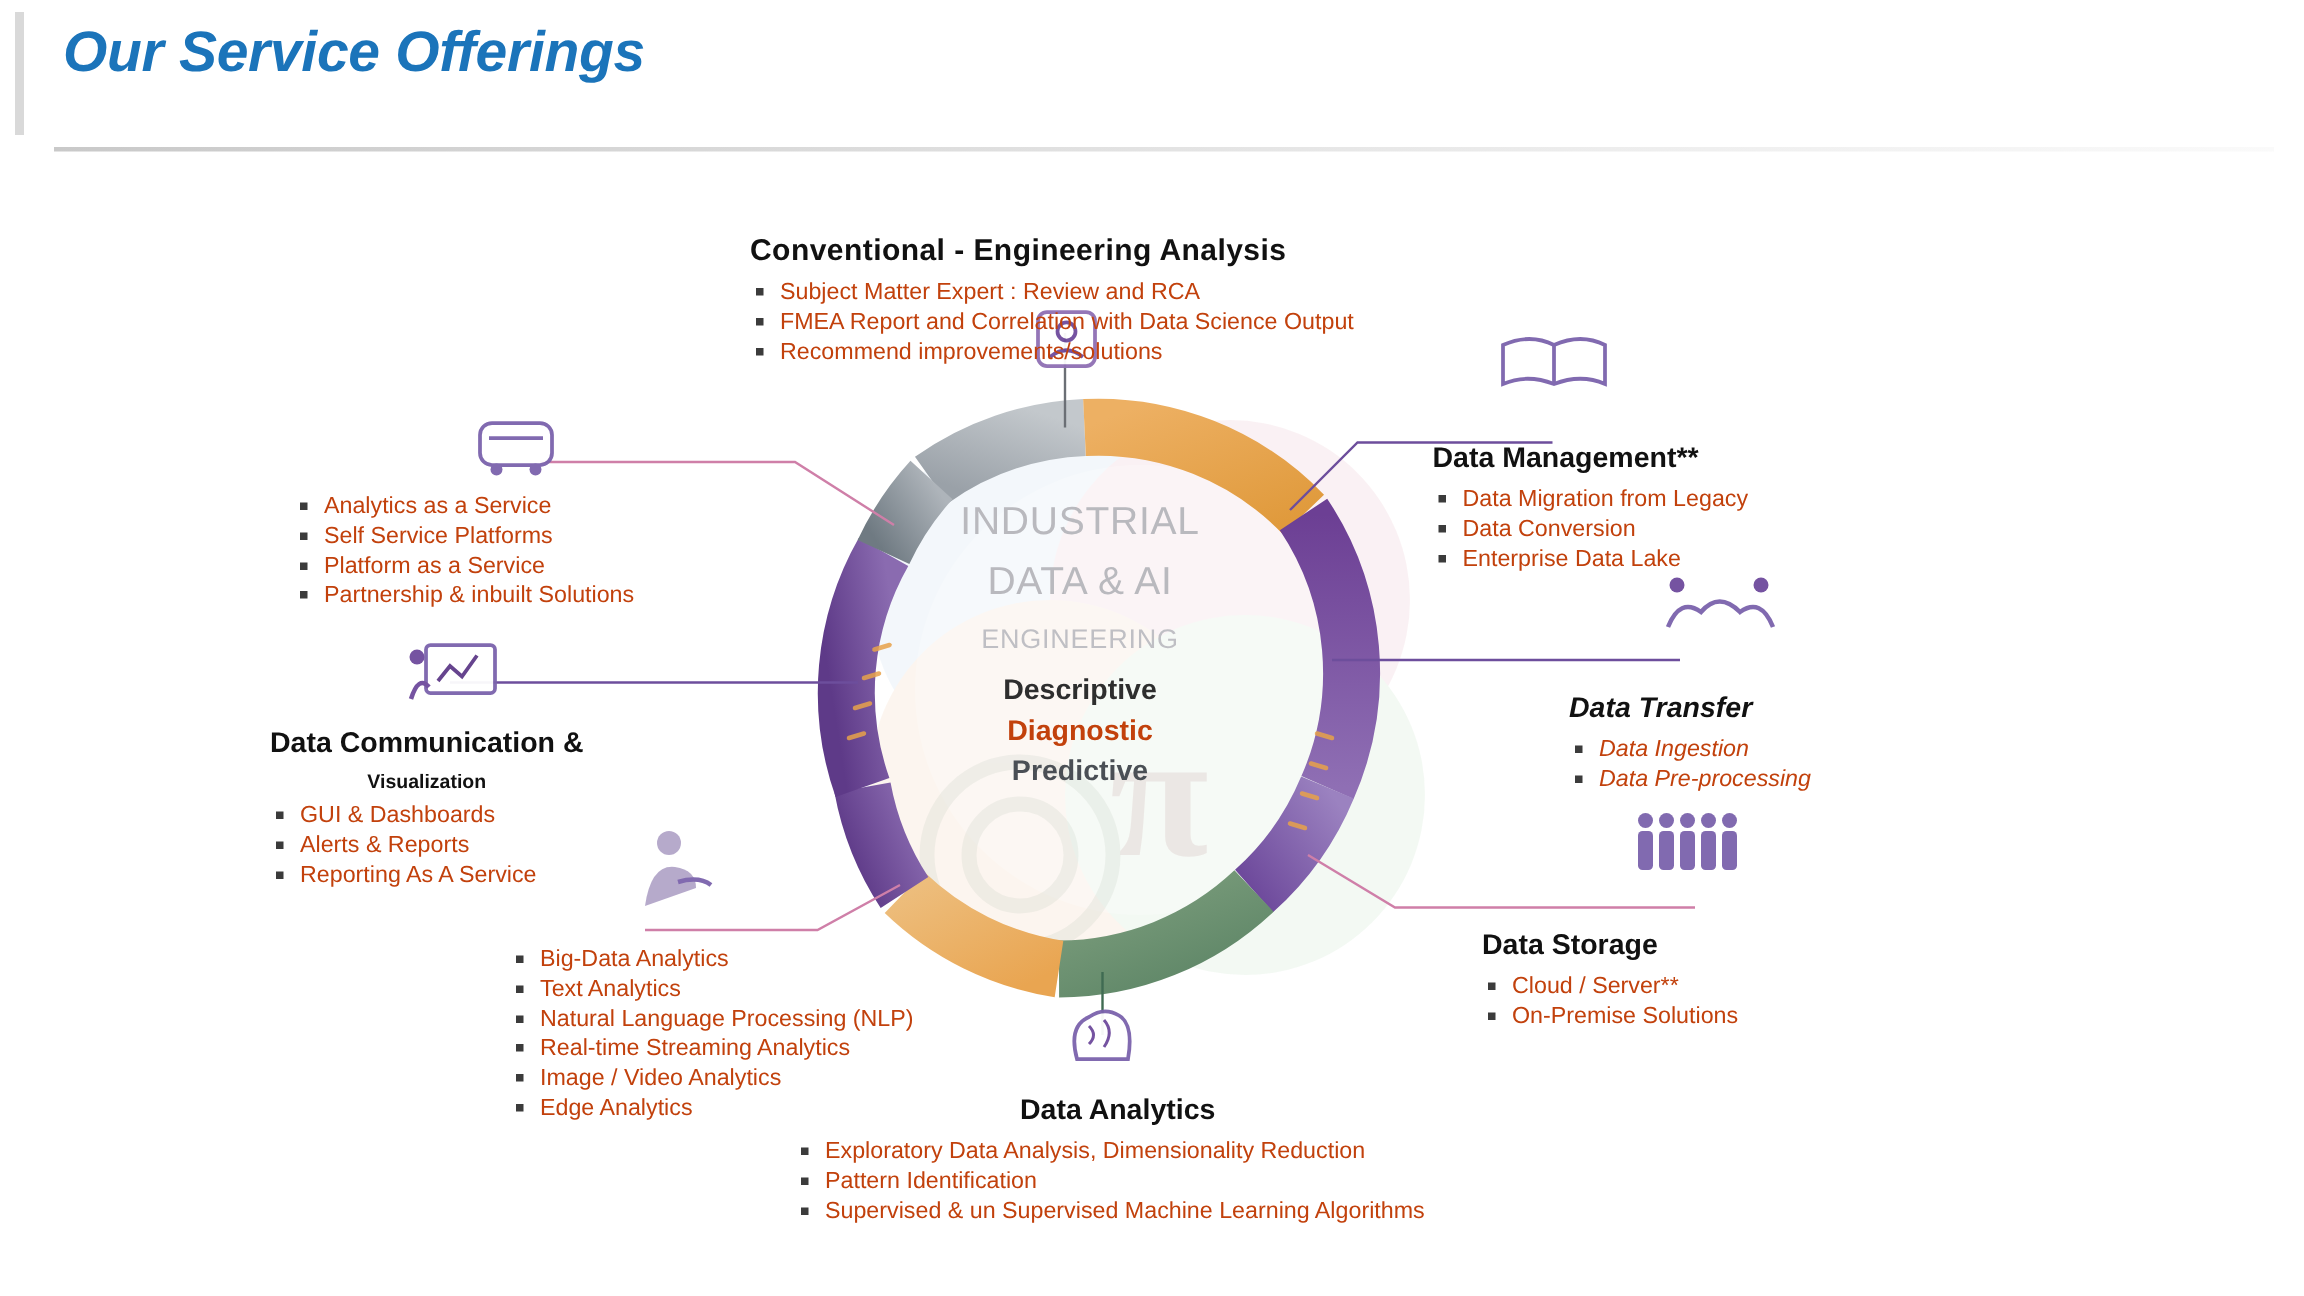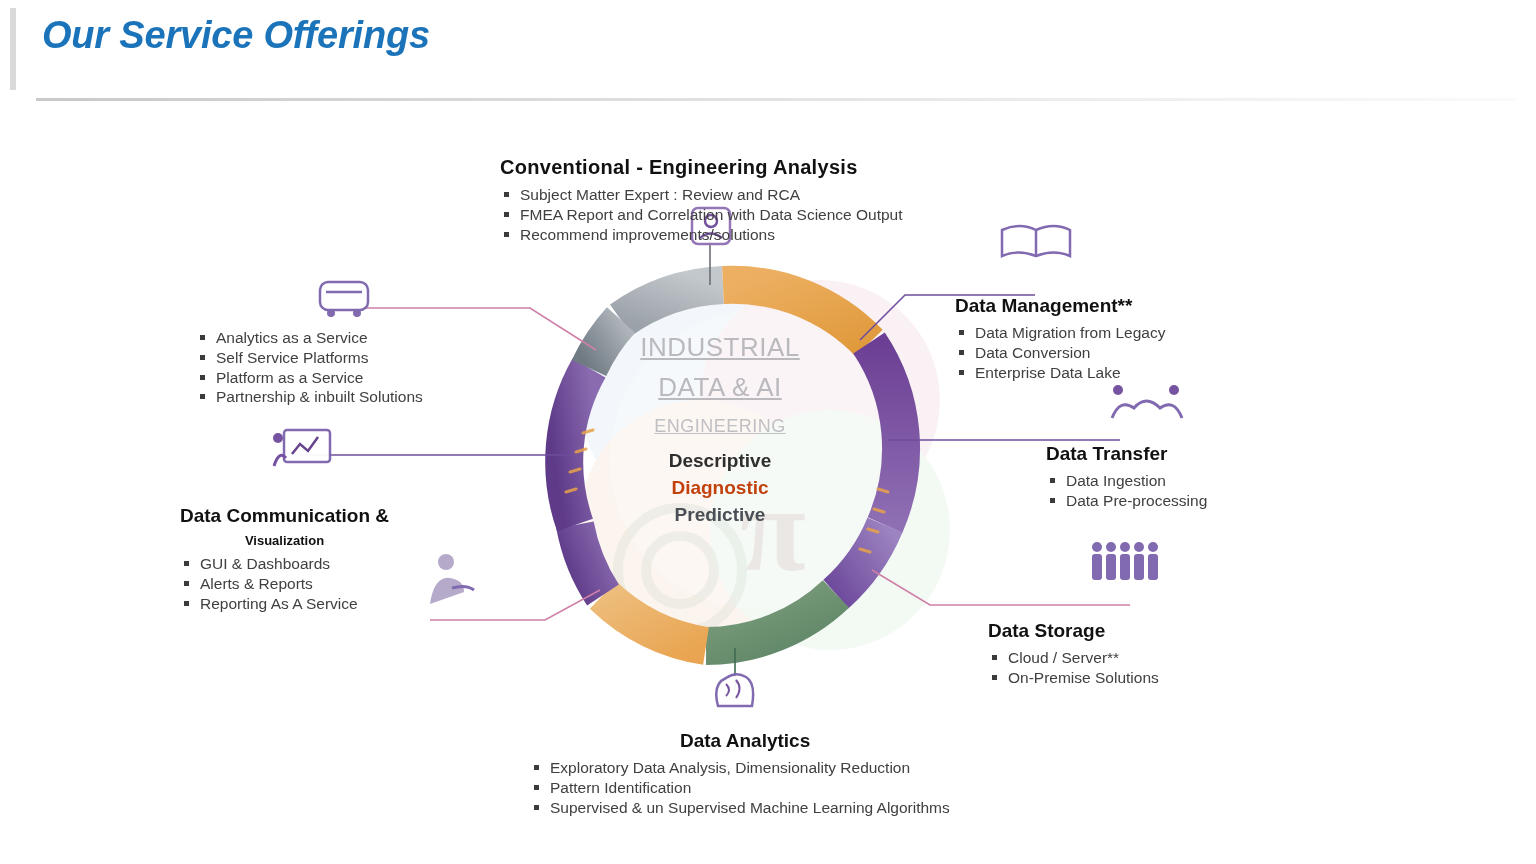--- a/index.html
+++ b/index.html
@@ -56,21 +56,20 @@
     position: absolute;
     left: 0; top: 0;
   }
 
   
   .center-text {
     position: absolute;
     text-align: center;
     width: 300px;
     left: 570px;
-    text-decoration: underline;
   }
   .wm1 { top: 232px; font-size: 26px; color: #b9b9be; font-weight: normal; letter-spacing: 0.5px;}
   .wm2 { top: 272px; font-size: 26px; color: #b9b9be; font-weight: normal; letter-spacing: 0.5px;}
   .wm3 { top: 316px; font-size: 18px; color: #bfbfc4; letter-spacing: 0.5px;}
   .ctr-item {
     position: absolute;
     width: 300px;
     left: 570px;
     text-align: center;
     font-size: 19px;
@@ -91,47 +90,47 @@
     white-space: nowrap;
     margin-bottom: 6px;
   }
   .callout ul {
     list-style: none;
     margin: 0;
     padding: 0;
   }
   .callout li {
     font-size: 15.5px;
-    color: #404040;
+    color: #c2410c;
     line-height: 1.28;
     padding-left: 20px;
     position: relative;
     white-space: nowrap;
   }
   .callout li::before {
     content: "";
     position: absolute;
     left: 4px; top: 7px;
     width: 5px; height: 5px;
     background: #3b3b3b;
   }
 
   
   #callout-conventional { left: 500px; top: 12px; }
   #callout-conventional .c-title { font-size: 20px; letter-spacing: 0.3px; margin-top: 44px; }
   #callout-conventional li { font-size: 15.5px; }
 
   #callout-data-management { left: 955px; top: 195px; }
-  #callout-data-transfer { left: 1046px; top: 343px; }
+  #callout-data-transfer { left: 1046px; top: 362px; font-style: italic; }
   #callout-data-storage { left: 988px; top: 520px; }
   #callout-data-analytics { left: 530px; top: 630px; text-align: left; }
   #callout-data-analytics .c-title { margin-left: 150px; }
 
   #callout-analytics-service { left: 196px; top: 228px; }
-  #callout-comm-viz { left: 180px; top: 405px; }
+  #callout-comm-viz { left: 180px; top: 385px; }
   #callout-comm-viz .c-title { text-align: left; }
   #callout-comm-viz .c-title2 { font-size: 13px; font-weight: bold; color: #111; text-align: center; margin-bottom: 6px; }
   #callout-bigdata { left: 340px; top: 530px; }
 </style>
 </head>
 <body>
 
 <div id="slide-header">
   <div class="header-accent"></div>
   <div class="header-title">Our Service Offerings</div>
@@ -363,14 +362,24 @@
   <div class="callout" id="callout-comm-viz">
     <div class="c-title">Data Communication &amp;</div>
     <div class="c-title2">Visualization</div>
     <ul>
       <li>GUI &amp; Dashboards</li>
       <li>Alerts &amp; Reports</li>
       <li>Reporting As A Service</li>
     </ul>
   </div>
 
+  <div class="callout" id="callout-bigdata">
+    <ul>
+      <li>Big-Data Analytics</li>
+      <li>Text Analytics</li>
+      <li>Natural Language Processing (NLP)</li>
+      <li>Real-time Streaming Analytics</li>
+      <li>Image / Video Analytics</li>
+      <li>Edge Analytics</li>
+    </ul>
+  </div>
 
 </div>
 
 </body></html>

